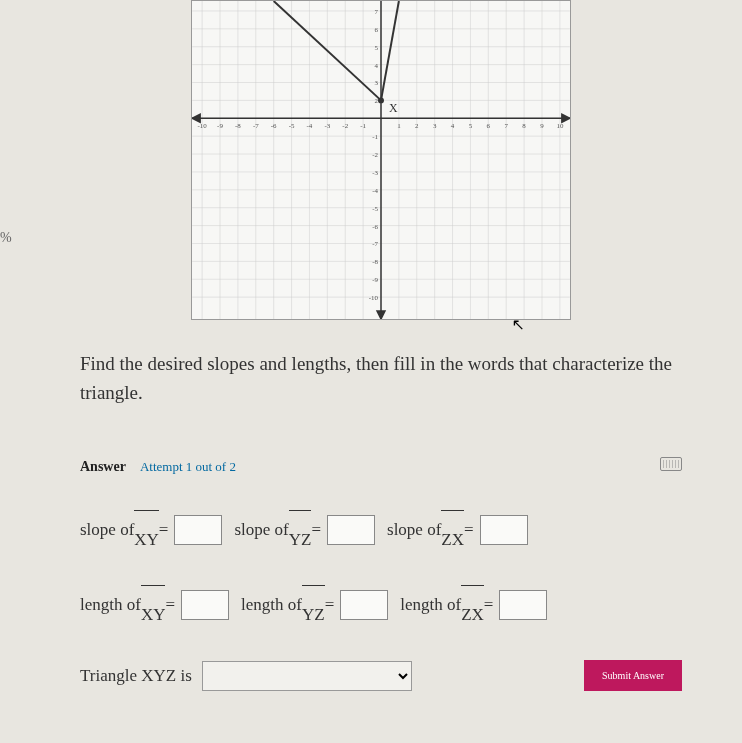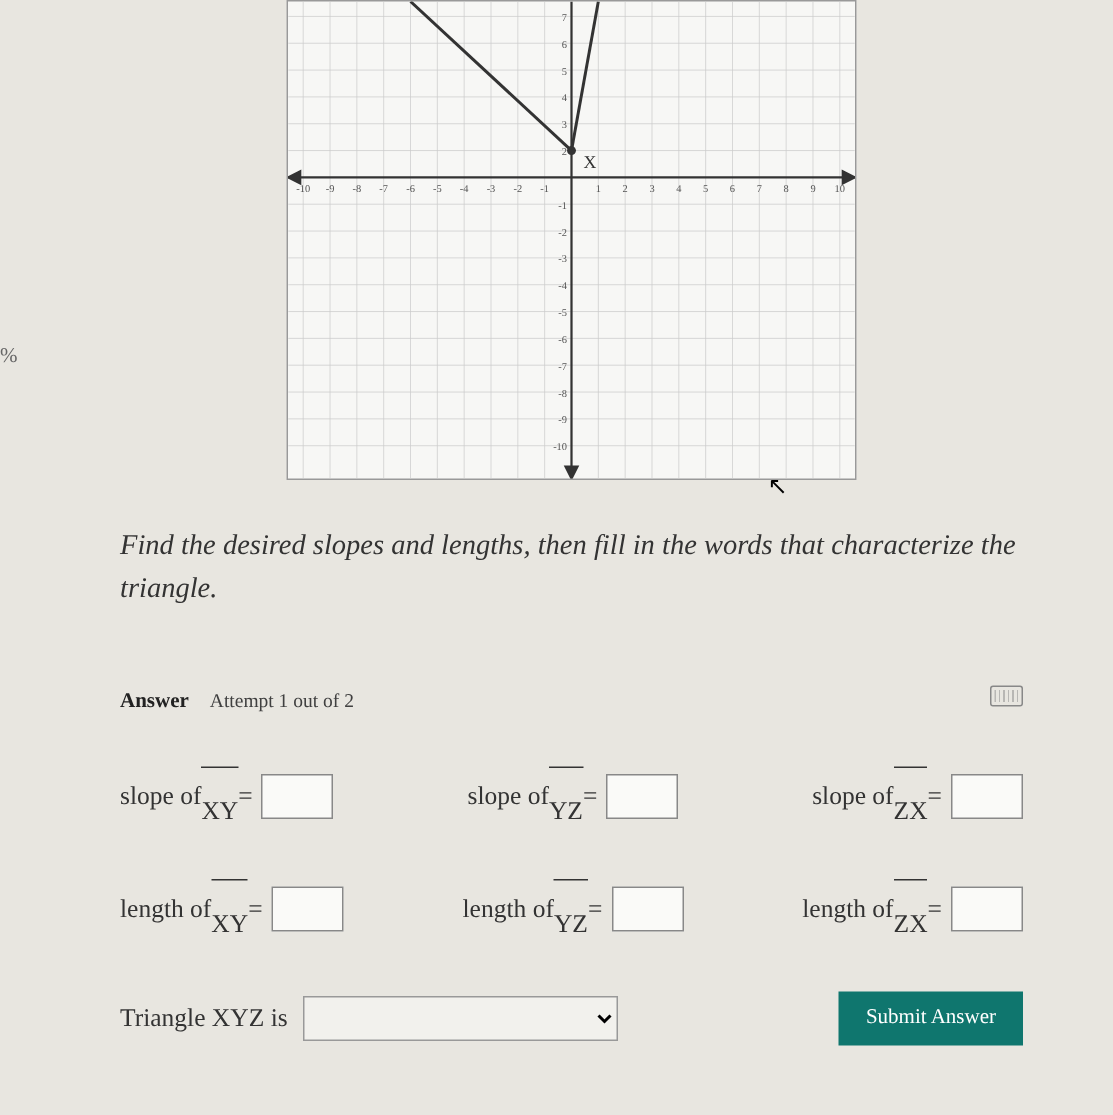--- a/index.html
+++ b/index.html
@@ -38,47 +38,45 @@
       position: absolute;
       right: 45px;
       bottom: -15px;
       font-size: 16px;
     }
     .prompt {
       font-size: 19px;
       color: #333;
       line-height: 1.5;
       margin: 18px 0 50px 0;
-      font-style: italic;
     }
     .answer-header {
       margin-bottom: 35px;
       display: flex;
       align-items: baseline;
       justify-content: space-between;
     }
     .answer-label { font-weight: bold; font-size: 14px; color: #222; }
-    .attempt { font-size: 13px; color: #404040; margin-left: 10px; margin-top: 26px; }
+    .attempt { font-size: 13px; color: #0369a1; margin-left: 10px; margin-top: 26px; }
     .keyboard-icon {
       width: 22px; height: 14px;
       border: 1px solid #888;
       border-radius: 2px;
       display: inline-block;
       position: relative;
     }
     .keyboard-icon::before {
       content: '';
       position: absolute;
       top: 2px; left: 2px; right: 2px; bottom: 2px;
       background: repeating-linear-gradient(90deg,#888 0 1px,transparent 1px 3px);
       opacity: 0.5;
     }
     .row {
       display: flex;
-      justify-content: space-between;
       align-items: center;
       margin-bottom: 35px;
       gap: 12px;
     }
     .field {
       display: flex;
       align-items: center;
       font-size: 17px;
       color: #333;
       white-space: nowrap;
@@ -115,25 +113,25 @@
     .select {
       margin-left: 10px;
       width: 210px;
       height: 30px;
       border: 1px solid #999;
       background: #f2f1ed;
       font-size: 14px;
       padding: 0 6px;
     }
     .submit {
-      background: #0f766e;
+      background: #be185d;
       color: #fff;
       border: none;
       padding: 10px 18px;
-      font-size: 14px;
+      font-size: 10px;
       font-family: inherit;
       cursor: pointer;
     }
   </style>
 </head>
 <body>
 
 <div class="side-marker">%</div>
 
 <div class="container">

